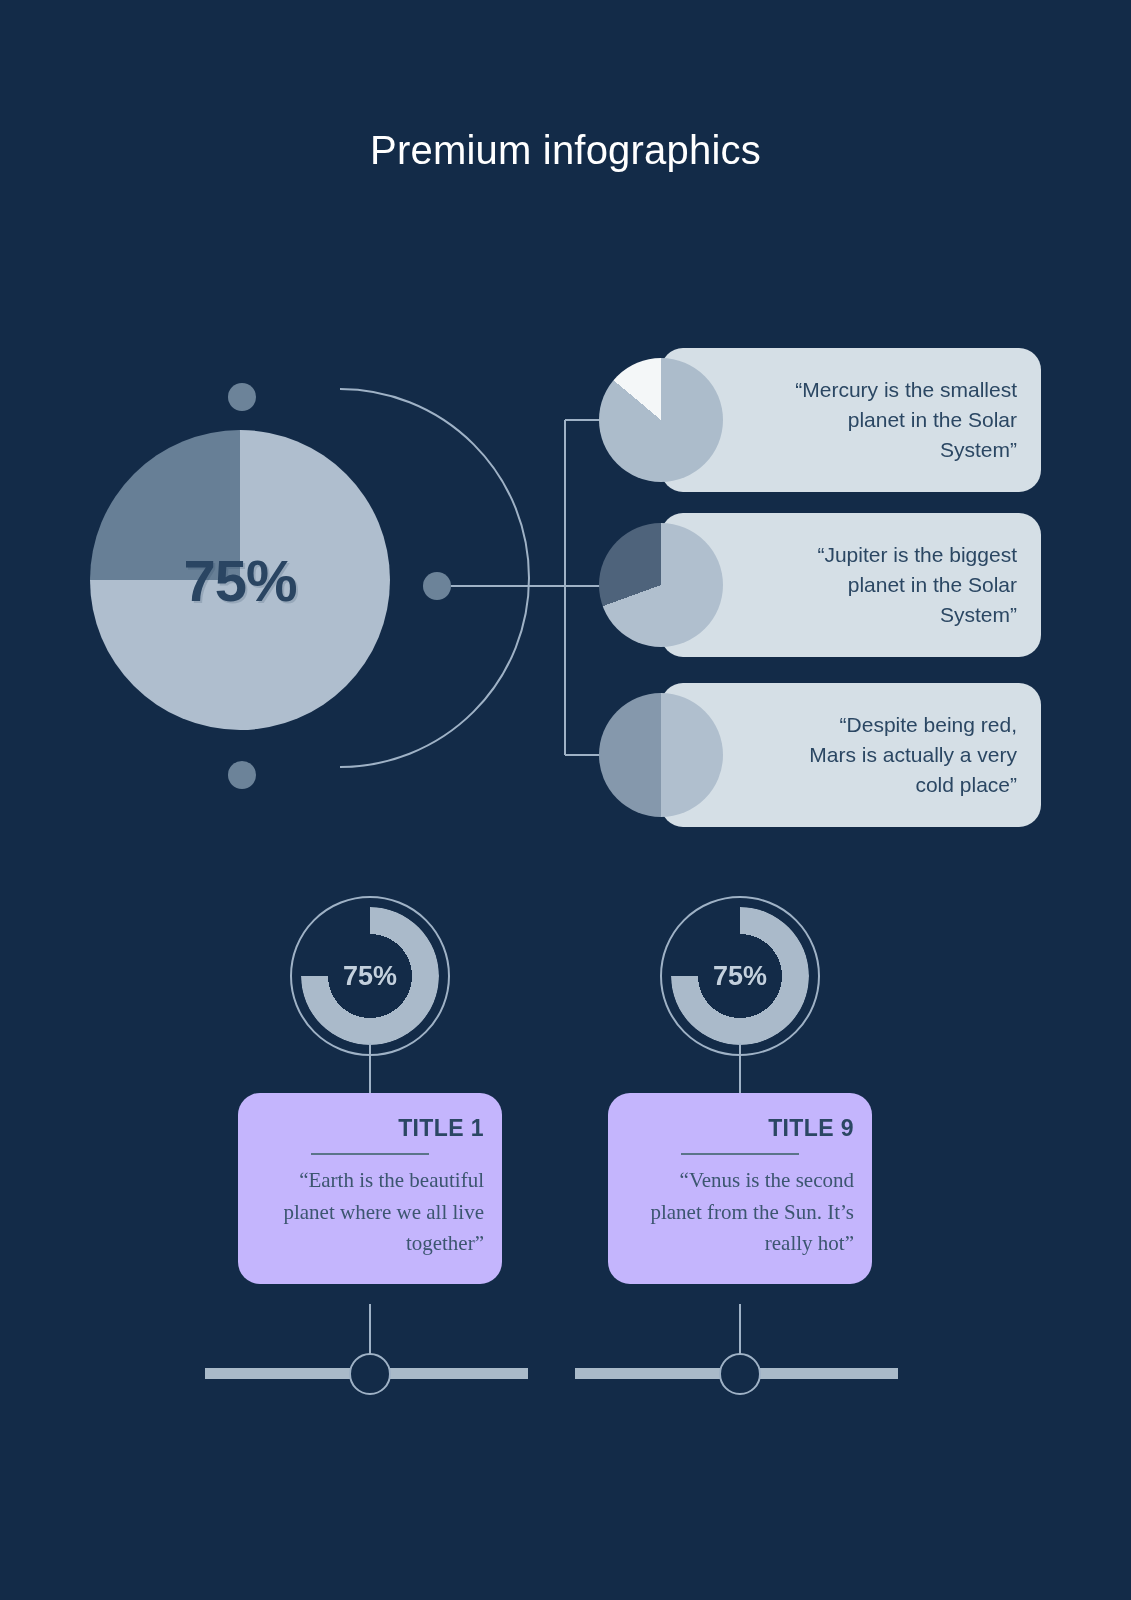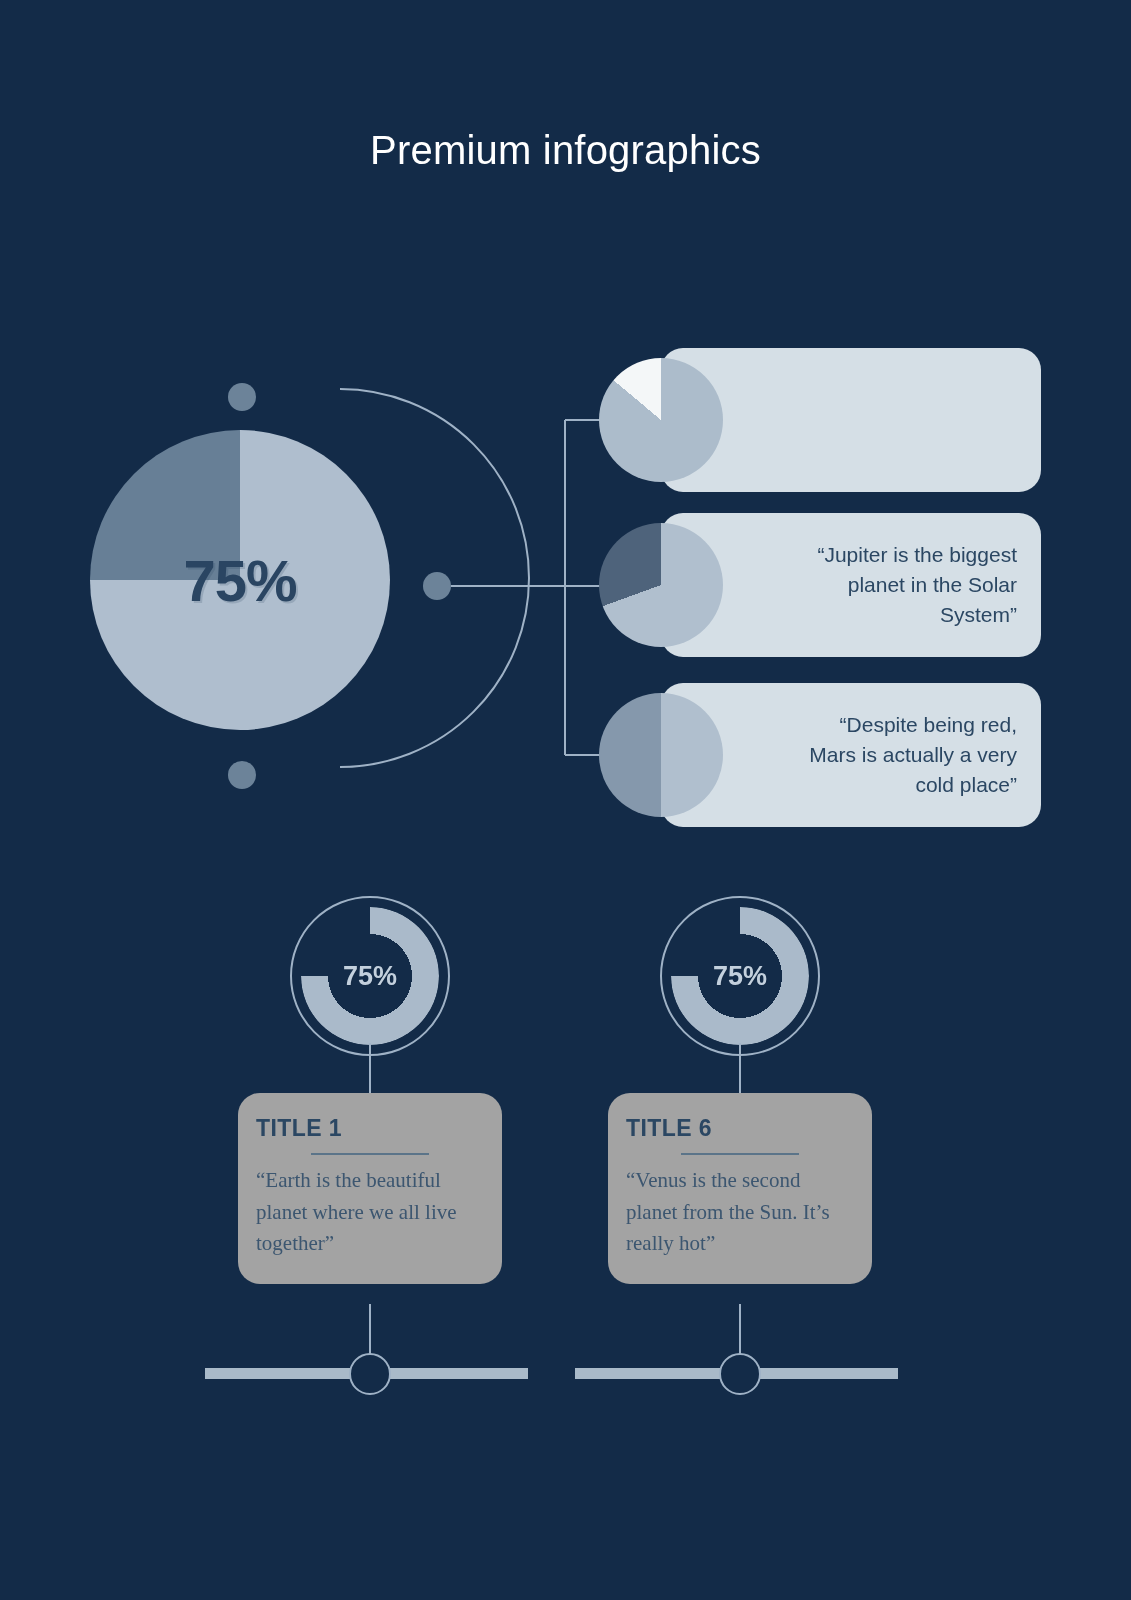--- a/index.html
+++ b/index.html
@@ -189,25 +189,25 @@
     justify-content: center;
     font-size: 27px;
     font-weight: bold;
     color: #c3d0dd;
     text-shadow: 1px 1px 0 rgba(20,40,65,0.45);
   }
 
   .title-card {
     position: absolute;
     width: 264px;
-    background: #a3a3a3;
+    background: #c4b5fd;
     border-radius: 22px;
     padding: 22px 18px 24px;
     box-sizing: border-box;
-    text-align: left;
+    text-align: right;
   }
   .title-card.t1 { left: 238px; top: 1093px; }
   .title-card.t2 { left: 608px; top: 1093px; }
   .title-card .card-title {
     color: #2b4763;
     font-size: 23px;
     font-weight: bold;
     letter-spacing: 0.4px;
   }
   .title-card .divider {
@@ -265,20 +265,21 @@
     <div class="main-orbit"></div>
     <div class="main-pie"></div>
     <div class="main-pie-label">75%</div>
     <div class="orbit-node top"></div>
     <div class="orbit-node bottom"></div>
     <div class="orbit-node right"></div>
   </div>
 
   <div class="fact-card c1">
     <div class="fact-pie p1"></div>
+    <div class="card-text">“Mercury is the smallest planet in the Solar System”</div>
   </div>
 
   <div class="fact-card c3">
     <div class="fact-pie p3"></div>
     <div class="card-text">“Despite being red, Mars is actually a very cold place”</div>
   </div>
 
   <div class="fact-card c2">
     <div class="fact-pie p2"></div>
     <div class="card-text">“Jupiter is the biggest planet in the Solar System”</div>
@@ -303,21 +304,21 @@
 
   <div class="donut-col col2">
     <div class="donut-wrap">
       <div class="donut-thin"></div>
       <div class="donut-thick"></div>
       <div class="donut-label">75%</div>
     </div>
   </div>
   <div class="stem" style="left:739px; top:1043px; height:52px;"></div>
   <div class="title-card t2">
-    <div class="card-title">TITLE 6</div>
+    <div class="card-title">TITLE 9</div>
     <div class="divider"></div>
     <div class="card-body">“Venus is the second planet from the Sun. It’s really hot”</div>
   </div>
   <div class="stem" style="left:739px; top:1304px; height:62px;"></div>
   <div class="timeline-bar" style="left:575px; top:1368px; width:323px;"></div>
   <div class="timeline-ring" style="left:719px; top:1353px;"></div>
 
 </div>
 
 </body></html>

